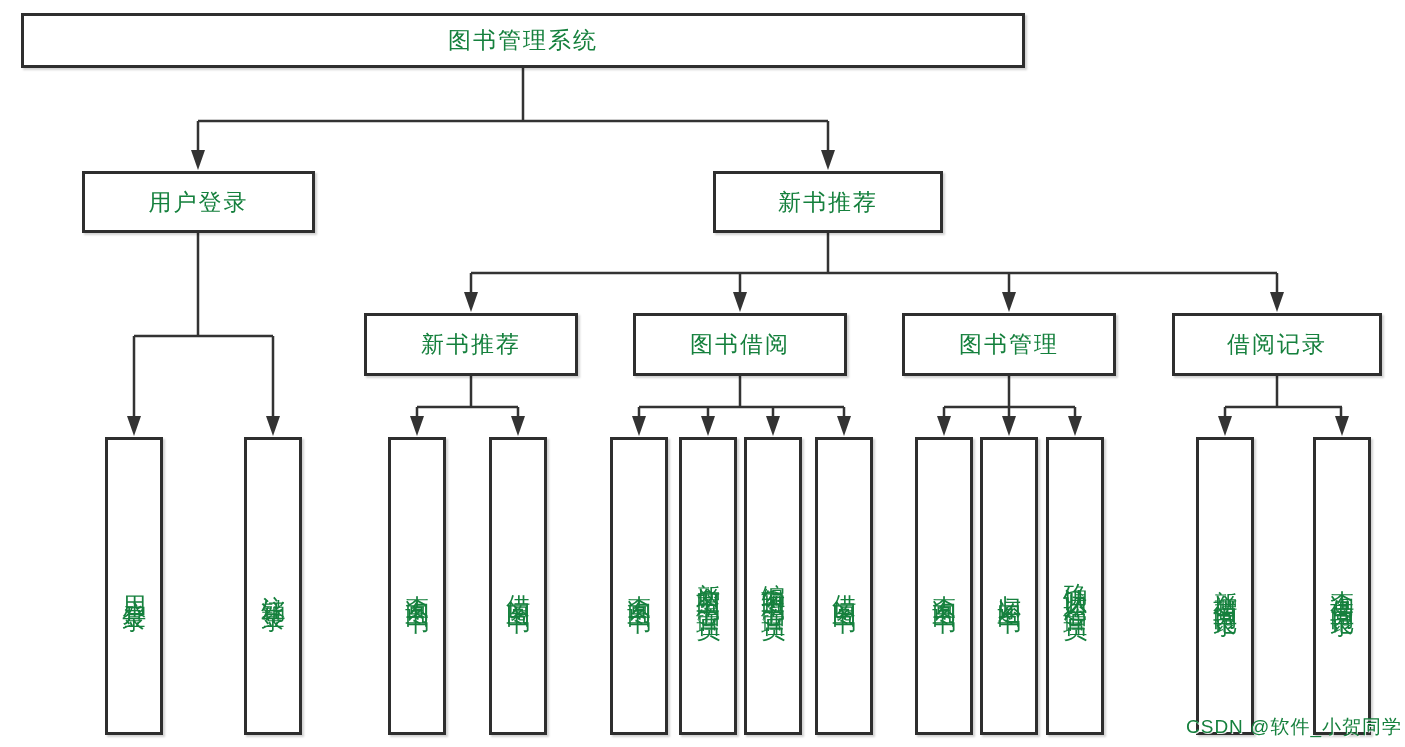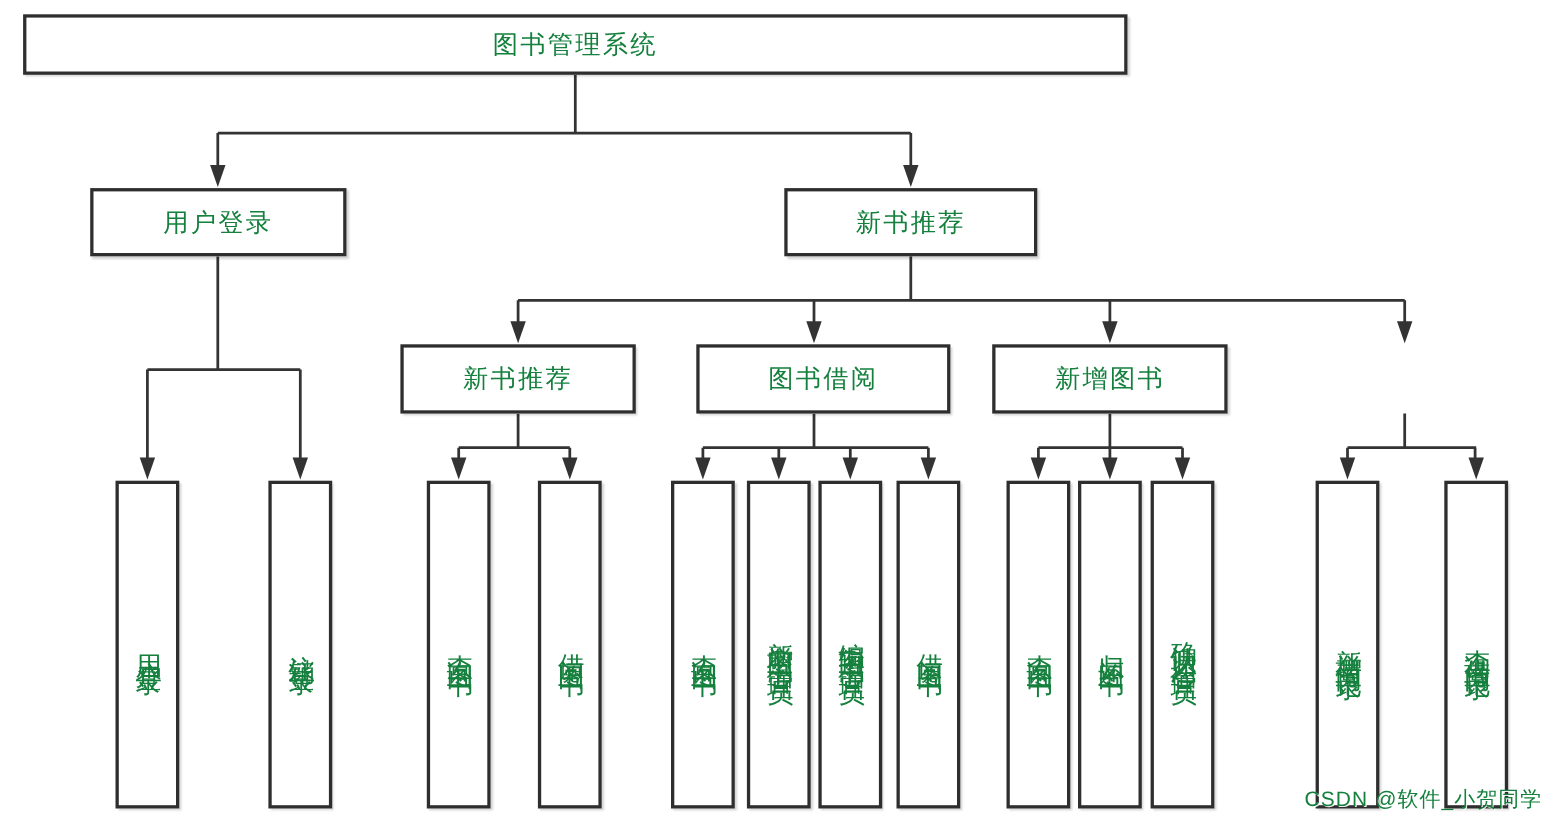--- a/index.html
+++ b/index.html
@@ -27,21 +27,21 @@
     justify-content: center;
     color: #15803d;
     box-shadow: 2px 2px 2px rgba(0,0,0,0.18);
   }
   .hnode { font-size: 23px; letter-spacing: 2px; white-space: nowrap; }
   .root  { left: 21px;  top: 13px;  width: 1004px; height: 55px; }
   .n-user-login { left: 82px;  top: 171px; width: 233px; height: 62px; }
   .n-book-mgmt  { left: 713px; top: 171px; width: 230px; height: 62px; }
   .n-l3 { top: 313px; height: 63px; }
   .n-new-books      { left: 364px;  width: 214px; text-align: center; }
-  .n-book-borrow    { left: 633px;  width: 231px; }
+  .n-book-borrow    { left: 633px;  width: 214px; }
   .n-current-borrow { left: 902px;  width: 214px; }
   .n-borrow-records { left: 1172px; width: 210px; }
   .leaf {
     top: 437px;
     width: 58px;
     height: 298px;
   }
   .leaf .vtext {
     writing-mode: vertical-rl;
     text-orientation: mixed;
@@ -104,21 +104,22 @@
     </g>
   </svg>
 
   <div class="node hnode root">图书管理系统</div>
 
   <div class="node hnode n-user-login">用户登录</div>
   <div class="node hnode n-book-mgmt">新书推荐</div>
 
   <div class="node hnode n-l3 n-new-books">新书推荐</div>
   <div class="node hnode n-l3 n-book-borrow">图书借阅</div>
-  <div class="node hnode n-l3 n-current-borrow">新增图书</div>
+  <div class="node hnode n-l3 n-current-borrow">图书管理</div>
+  <div class="node hnode n-l3 n-borrow-records">借阅记录</div>
 
   <div class="node leaf lf1a">
     <span class="vtext">用户登录</span>
   </div>
   <div class="node leaf lf1b">
     <span class="vtext">注销登录</span>
   </div>
 
   <div class="node leaf lf2a">
     <span class="vtext">查询图书</span>

